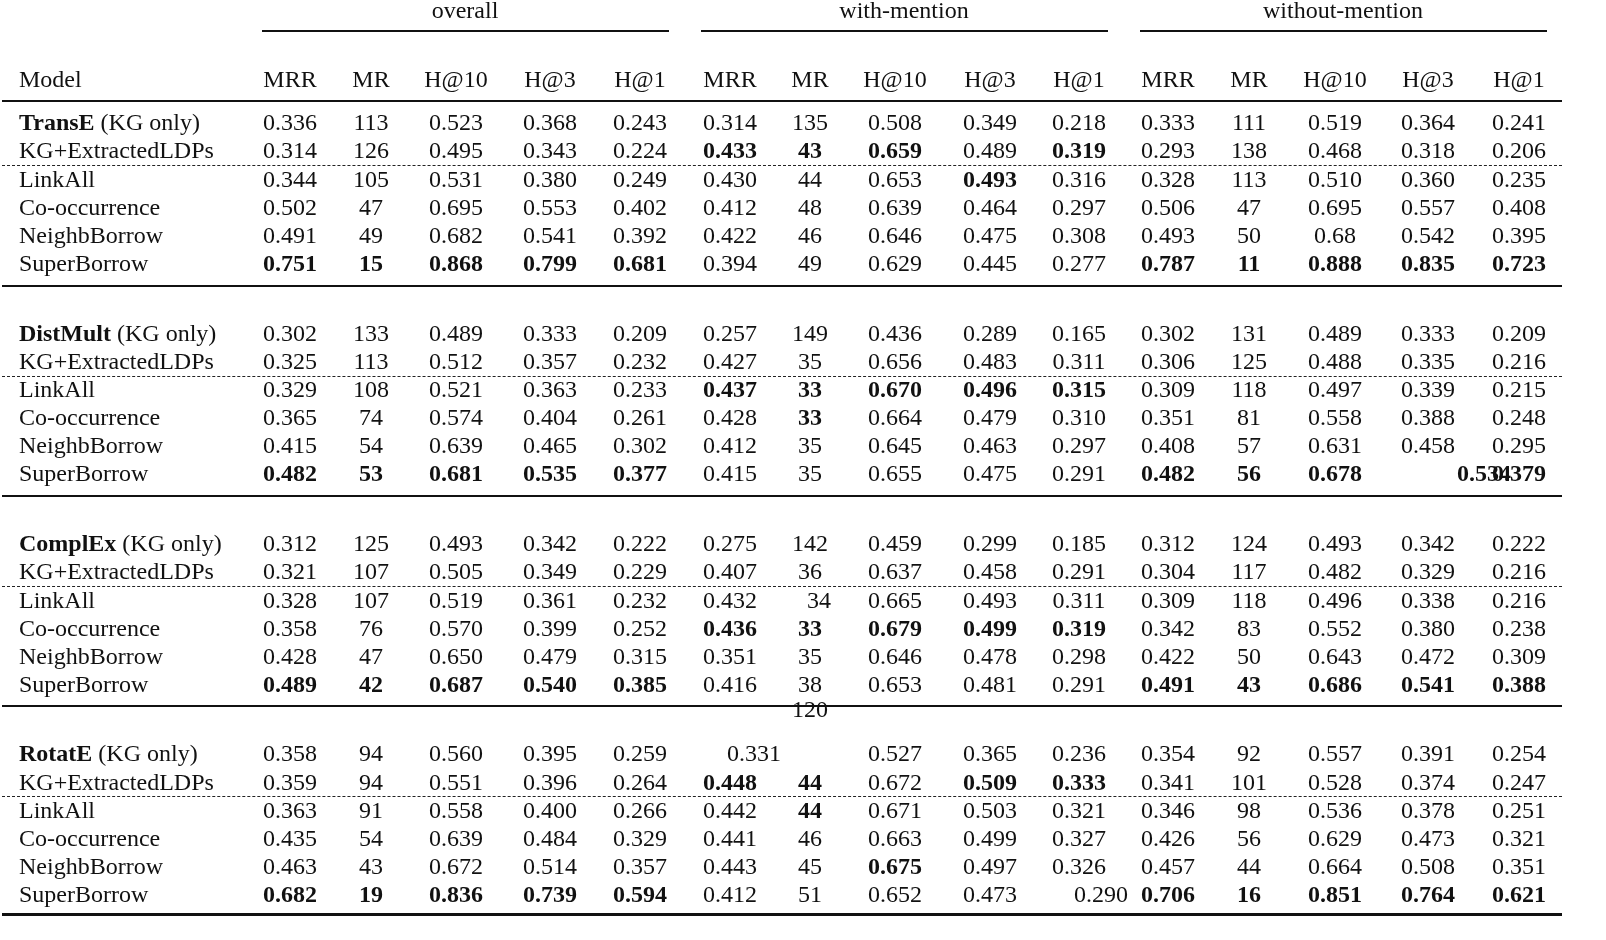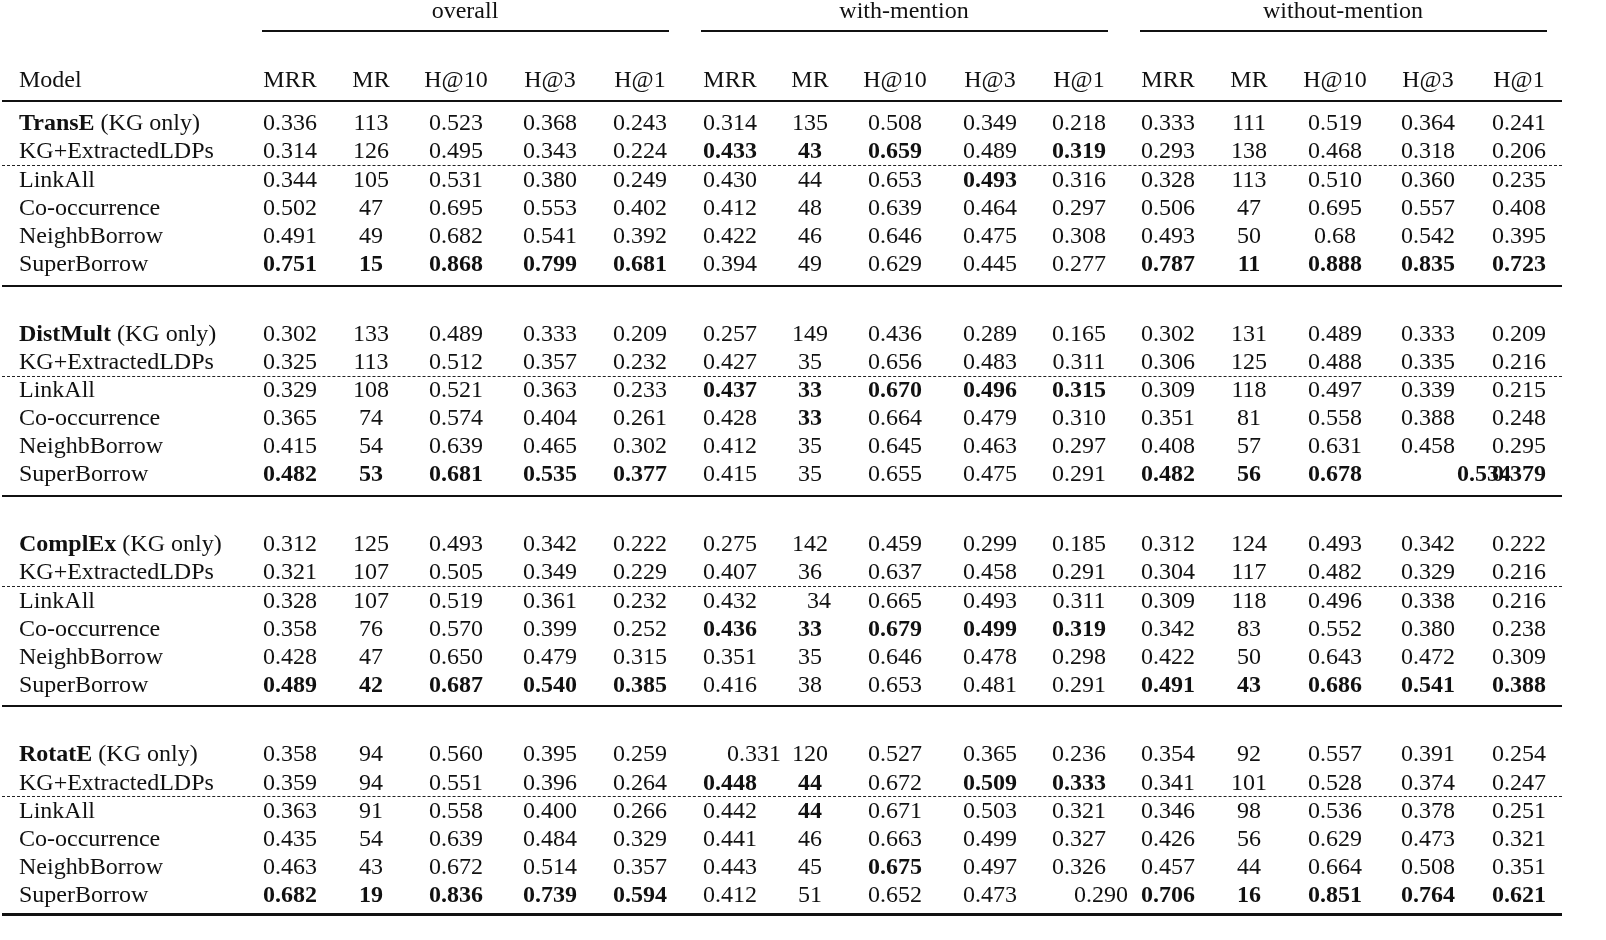--- a/index.html
+++ b/index.html
@@ -333,21 +333,21 @@
     <div class="txt c b" style="left: 1519px; top: 670px;">0.388</div>
     <div class="dash" style="left: 2px; width: 1560px; top: 586px;"></div>
     <div class="hline" style="left: 2px; width: 1560px; top: 705px; height: 1.5px;"></div>
     <div class="txt" style="left: 19px; top: 739px;"><span class="b">RotatE</span><span> (KG only)</span></div>
     <div class="txt c" style="left: 290px; top: 739px;">0.358</div>
     <div class="txt c" style="left: 371px; top: 739px;">94</div>
     <div class="txt c" style="left: 456px; top: 739px;">0.560</div>
     <div class="txt c" style="left: 550px; top: 739px;">0.395</div>
     <div class="txt c" style="left: 640px; top: 739px;">0.259</div>
     <div class="txt c" style="left: 730px; top: 739px; margin-left: 24px;">0.331</div>
-    <div class="txt c" style="left: 810px; top: 739px;">120</div>
+    <div class="txt c" style="left: 810px; top: 695px;">120</div>
     <div class="txt c" style="left: 895px; top: 739px;">0.527</div>
     <div class="txt c" style="left: 990px; top: 739px;">0.365</div>
     <div class="txt c" style="left: 1079px; top: 739px;">0.236</div>
     <div class="txt c" style="left: 1168px; top: 739px;">0.354</div>
     <div class="txt c" style="left: 1249px; top: 739px;">92</div>
     <div class="txt c" style="left: 1335px; top: 739px;">0.557</div>
     <div class="txt c" style="left: 1428px; top: 739px;">0.391</div>
     <div class="txt c" style="left: 1519px; top: 739px;">0.254</div>
     <div class="txt" style="left: 19px; top: 768px;">KG+ExtractedLDPs</div>
     <div class="txt c" style="left: 290px; top: 768px;">0.359</div>

